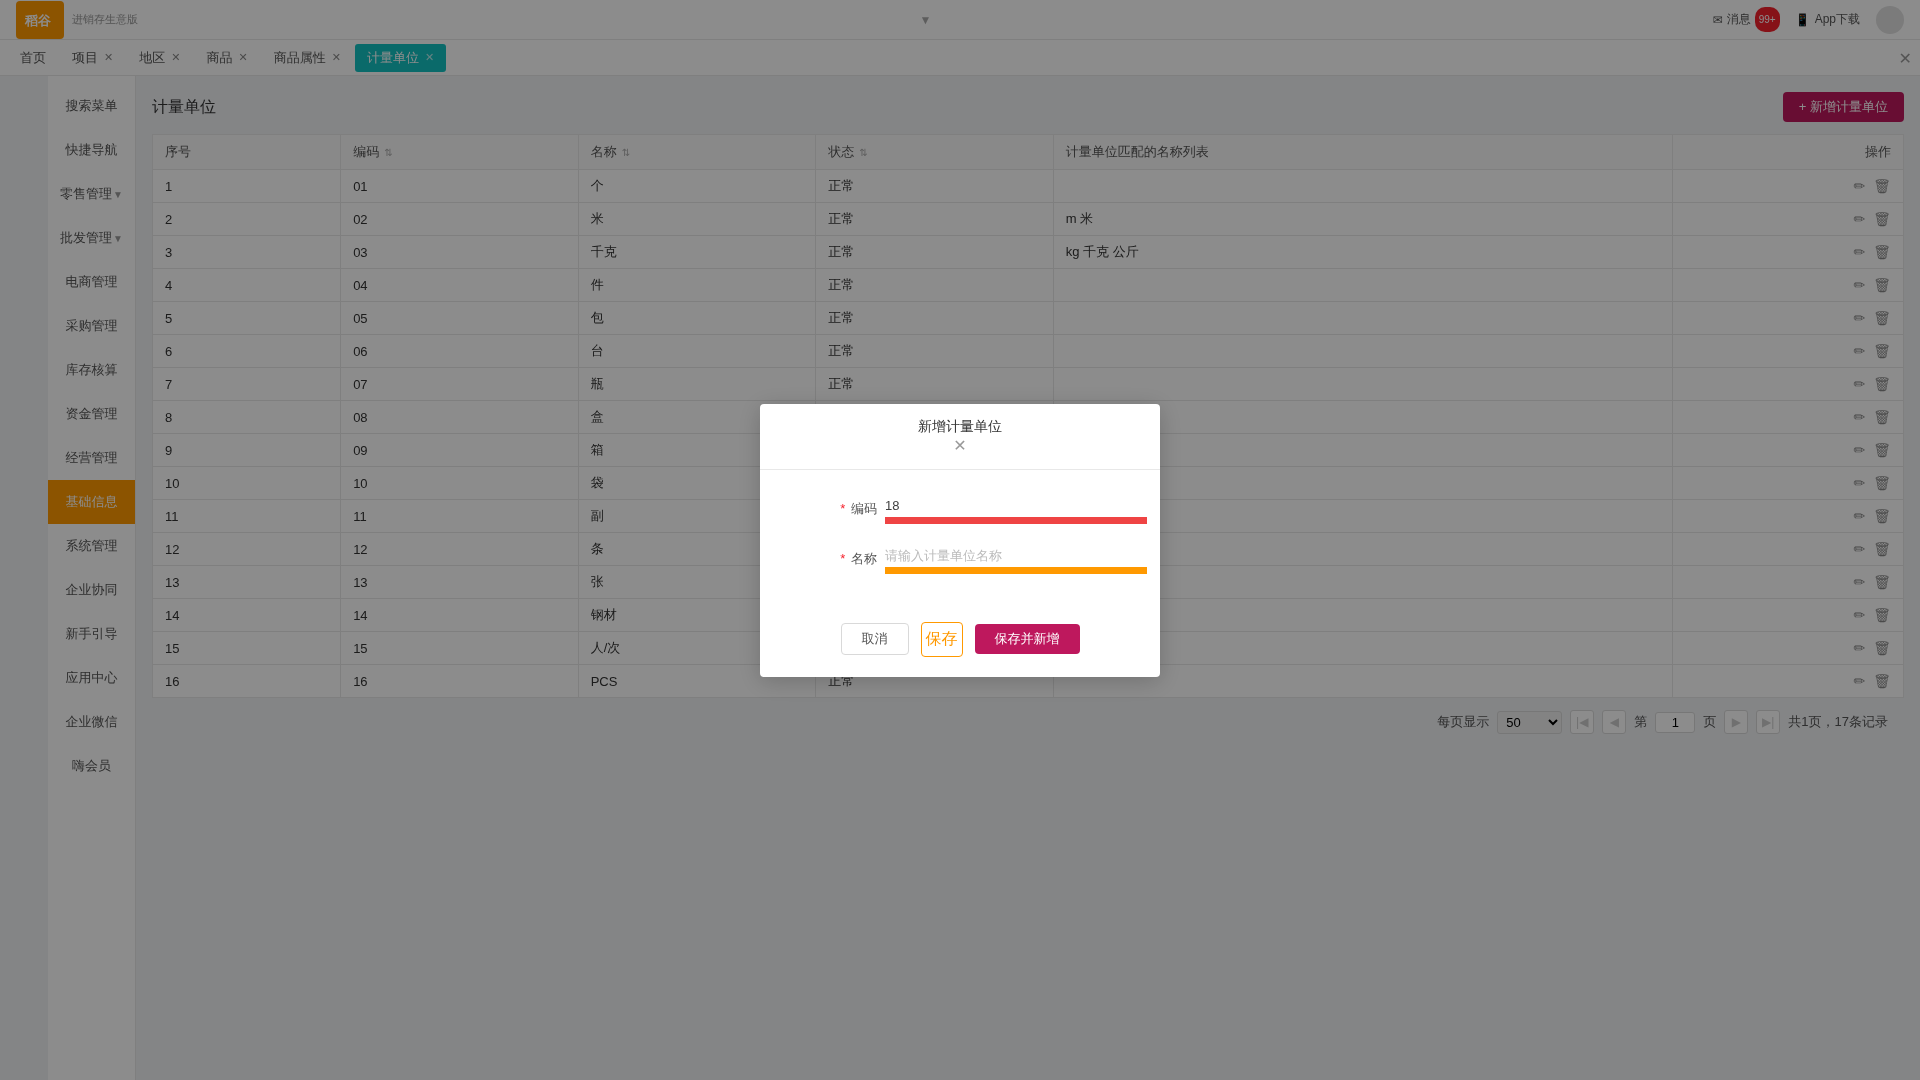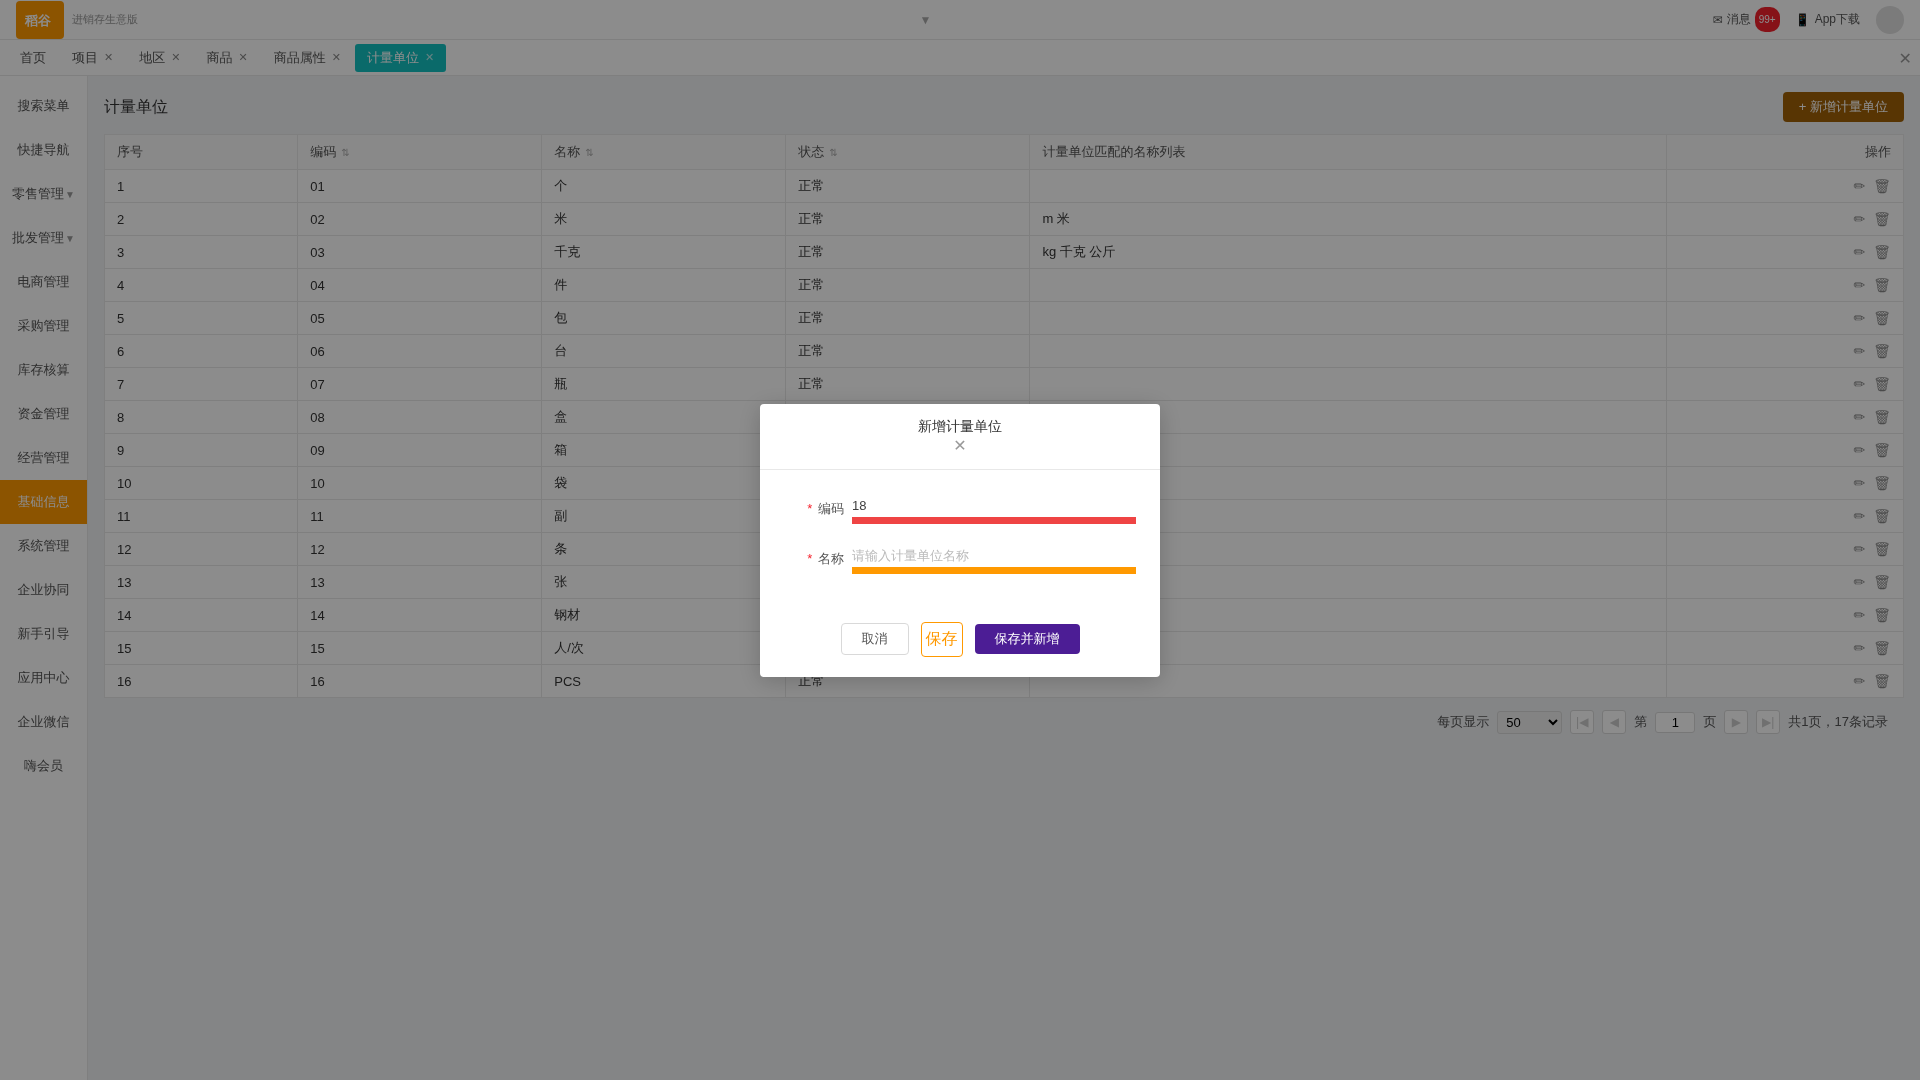--- a/index.html
+++ b/index.html
@@ -104,20 +104,21 @@
       transform: translateY(-50%);
       cursor: pointer;
       color: #999;
       font-size: 16px;
     }
 
     
     .layout {
       display: flex;
       height: calc(1080px - 76px);
+      margin-left: 48px;
     }
 
     
     .sidebar {
       width: 88px;
       background: #fff;
       border-right: 1px solid #e8e8e8;
       display: flex;
       flex-direction: column;
       padding-top: 8px;
@@ -155,21 +156,21 @@
       align-items: center;
       justify-content: space-between;
       margin-bottom: 12px;
     }
     .page-title {
       font-size: 16px;
       font-weight: 500;
       color: #333;
     }
     .add-btn {
-      background: #a16207;
+      background: #be185d;
       color: #fff;
       border: none;
       border-radius: 4px;
       padding: 6px 16px;
       font-size: 13px;
       cursor: pointer;
       white-space: nowrap;
     }
 
     
@@ -281,21 +282,22 @@
       font-size: 14px;
       font-weight: 500;
       color: #333;
     }
     .modal-close {
       cursor: pointer;
       color: #999;
       font-size: 16px;
     }
     .modal-body {
-      padding: 24px 24px 16px;
+      padding: 24px 13px 16px;
+      margin-left: 44px;
     }
     .form-row {
       display: flex;
       align-items: center;
       margin-bottom: 20px;
     }
     .form-label {
       width: 60px;
       text-align: right;
       font-size: 13px;
@@ -338,21 +340,21 @@
       border: 1px solid #f90;
       background: #fff;
       border-radius: 4px;
       cursor: pointer;
       font-size: 16px;
       color: #f90;
     }
     .btn-save-new {
       padding: 6px 20px;
       border: none;
-      background: #4c1d95;
+      background: #be185d;
       border-radius: 4px;
       cursor: pointer;
       font-size: 13px;
       color: #fff;
     }
 
     .th-with-sort {
       display: flex;
       align-items: center;
       gap: 3px;

